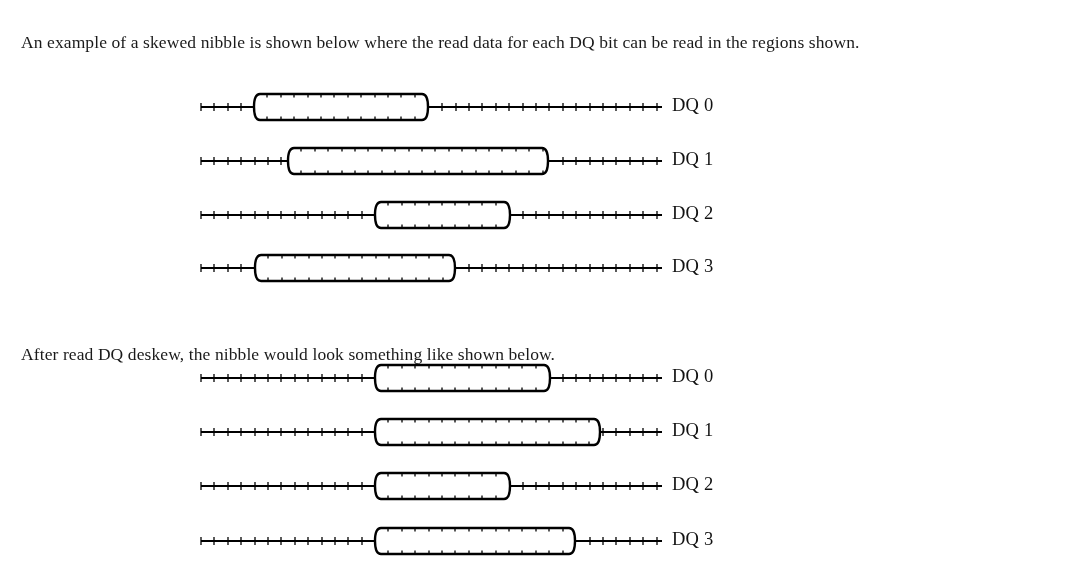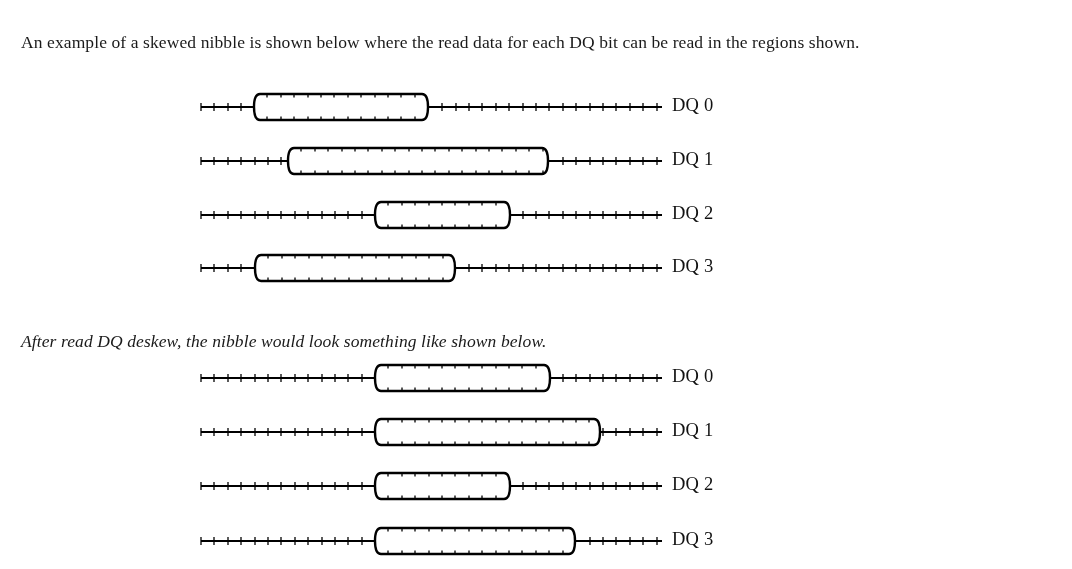--- a/index.html
+++ b/index.html
@@ -33,23 +33,22 @@
     color: #1a1a1a;
     letter-spacing: 0.1px;
   }
   #intro-paragraph {
     left: 21px;
     top: 12px;
     width: 1010px;
   }
   #deskew-paragraph {
     left: 21px;
-    top: 311px;
+    top: 324px;
     width: 1000px;
-    font-style: italic;
   }
 
   
   .diagram-group {
     position: absolute;
     left: 0;
     width: 1072px;
   }
   #diagram-group-skewed { top: 80px; height: 215px; }
   #diagram-group-deskewed { top: 351px; height: 215px; }

